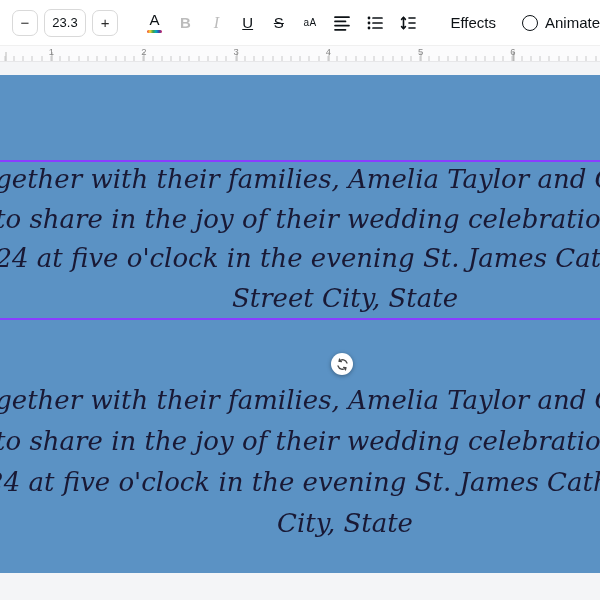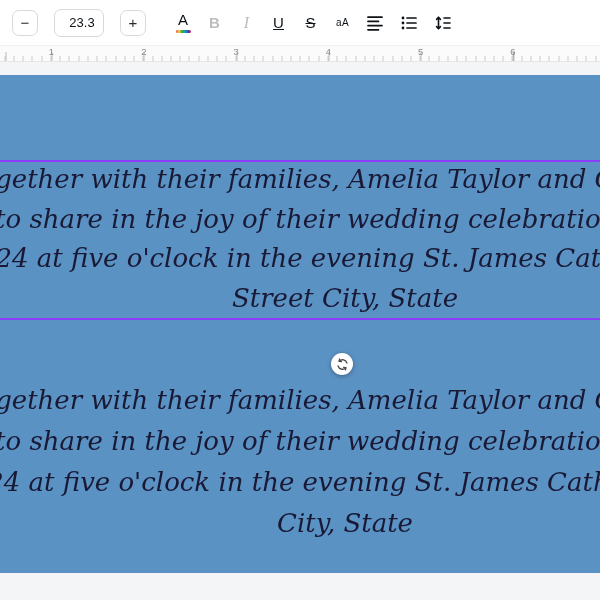--- a/index.html
+++ b/index.html
@@ -21,22 +21,22 @@
     font-family:"Liberation Sans",sans-serif;color:#0d1216;
     display:inline-flex;align-items:center;justify-content:center;
     padding:0;
   }
   .size-btn{
     width:26px;height:26px;border:1px solid #d9d9d9;border-radius:7px;
     font-size:15px;color:#2b2b2b;background:#fff;
   }
   .size-value{
     width:42px;height:26px;border:1px solid #d9d9d9;border-radius:7px;
-    margin:0 16px;display:inline-flex;align-items:center;justify-content:center;
-    font-size:13px;color:#0d1216;background:#fff;padding-left:6px;
+    margin:0 6px;display:inline-flex;align-items:center;justify-content:center;
+    font-size:13px;color:#0d1216;background:#fff;
   }
   .color-btn{margin-left:24px;width:26px;height:30px;flex-direction:column;}
   .color-a{font-size:15px;font-weight:500;line-height:16px;color:#0d1216;}
   .rainbow{
     width:15px;height:3px;border-radius:2px;margin-top:2px;
     background:linear-gradient(90deg,#e53935,#fdd835,#43a047,#00acc1,#3949ab,#d81b60);
   }
   .fmt{width:27px;height:28px;font-size:15px;margin-left:5px;}
   .fmt.disabled{color:#bcbcbc;}
   .fmt.bold{font-weight:bold;}
@@ -158,21 +158,26 @@
           <line x1="4.5" y1="3.5" x2="4.5" y2="14.5"></line>
           <path d="M2.6 5.4 L4.5 3.5 L6.4 5.4"></path>
           <path d="M2.6 12.6 L4.5 14.5 L6.4 12.6"></path>
           <line x1="10" y1="4" x2="16" y2="4"></line>
             <line x1="10" y1="9" x2="16" y2="9"></line>
             <line x1="10" y1="14" x2="16" y2="14"></line>
         </g>
       </svg>
     </button>
 
-
+    <button class="tb-text effects-btn">Effects</button>
+
+    <button class="tb-text animate-btn">
+      <span class="animate-circle"></span>
+      <span>Animate</span>
+    </button>
   </div>
 
   <div class="ruler">
     <div class="minor-ticks"></div>
     <div class="major-ticks"></div>
     <div id="ruler-labels">
         <span class="ruler-num" style="left: 51.5px;">1</span>
         <span class="ruler-num" style="left: 143.8px;">2</span>
         <span class="ruler-num" style="left: 236.1px;">3</span>
         <span class="ruler-num" style="left: 328.4px;">4</span>

